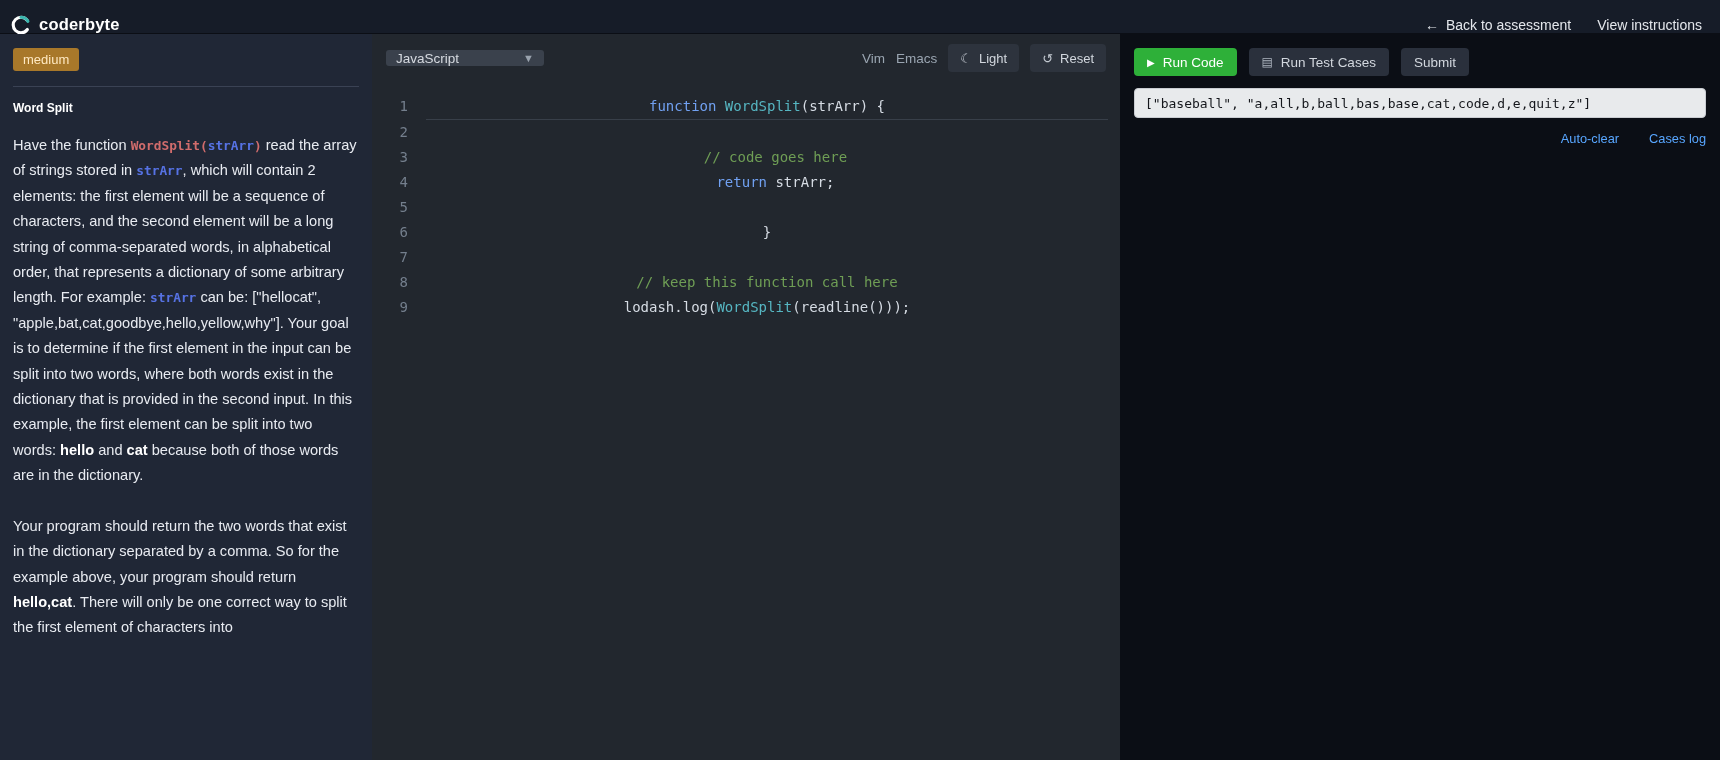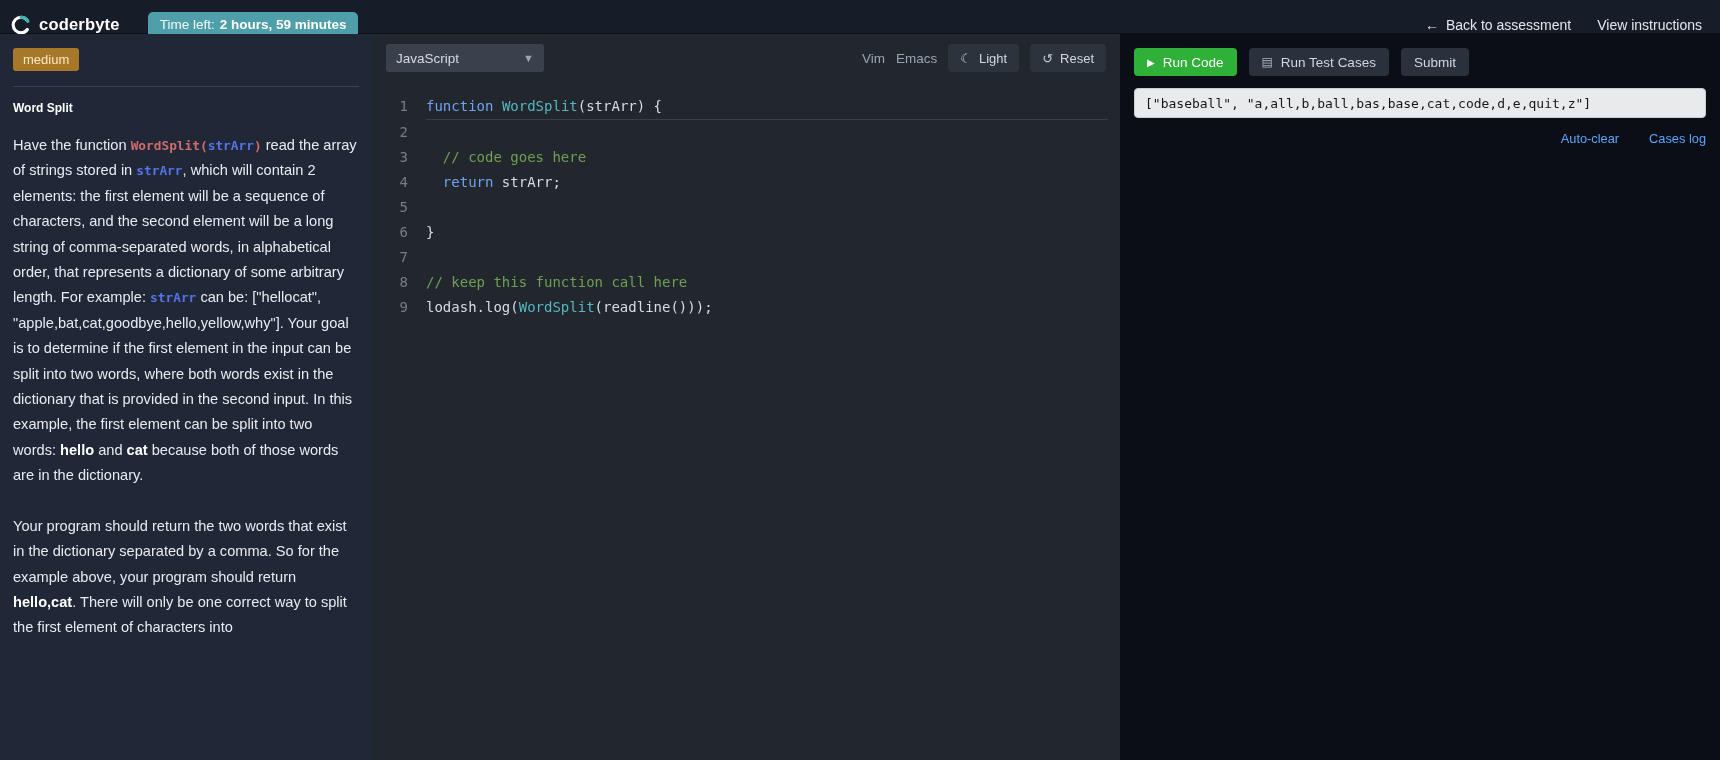--- a/index.html
+++ b/index.html
@@ -36,36 +36,36 @@
   .problem-title { color:#ffffff; font-size:12px; font-weight:bold; margin:4px 0 18px 0; }
   .problem-desc p { color:#e8ebf1; font-size:14.6px; line-height:25.4px; margin:0 0 25px 0; }
   .inline-code { font-family:"DejaVu Sans Mono", monospace; font-weight:bold; font-size:12.8px; }
   .code-red  { color:#d16c6c; }
   .code-blue { color:#5672e4; }
   .seg-bold { font-weight:bold; color:#ffffff; }
   
   .editor-panel { width:748px; flex:0 0 748px; background:#22272e; display:flex; flex-direction:column; }
   .editor-toolbar { height:48px; display:flex; align-items:center; padding:0 14px; }
   .lang-select {
-    width:158px; height:28px; background:#3a414c; border-radius:3px; cursor:pointer;
+    width:158px; height:16px; background:#3a414c; border-radius:3px; cursor:pointer;
     color:#d6dae0; font-size:13.5px; display:flex; align-items:center; justify-content:space-between; padding:0 10px;
   }
   .caret { color:#9aa3ae; font-size:11px; }
   .toolbar-right { margin-left:auto; display:flex; align-items:center; gap:11px; }
   .mode-label { color:#9aa5b1; font-size:13.5px; cursor:pointer; }
   .tb-btn {
     background:#2d333d; color:#d2d7de; border:none; border-radius:4px; height:28px;
     padding:0 12px; font-size:13px; display:flex; align-items:center; gap:7px; cursor:pointer;
     font-family:"Liberation Sans", sans-serif;
   }
   .tb-btn .icon { font-size:13px; color:#c3c9d1; }
   .code-area { flex:1; padding-top:12px; font-family:"DejaVu Sans Mono", monospace; font-size:14px; position:relative; }
   .code-line { display:flex; line-height:25px; }
   .ln { width:36px; text-align:right; color:#747f8d; flex-shrink:0; user-select:none; }
-  .lc { margin-left:18px; margin-right:12px; flex:1; color:#d6dce4; white-space:pre; }
+  .lc { margin-left:18px; margin-right:12px; flex:1; color:#d6dce4; white-space:pre;text-align:center; }
   .code-line:first-child .lc { border-bottom:1px solid #383f49; }
   .tk-kw { color:#71a1f2; }
   .tk-fn { color:#56b6c2; }
   .tk-cm { color:#6f9e55; }
   .tk-pl { color:#d6dce4; }
   
   .console-panel { width:600px; flex:0 0 600px; background:#0b0e15; padding:14px 14px 0 14px; }
   .console-toolbar { display:flex; gap:12px; }
   .btn { border:none; border-radius:4px; height:28px; padding:0 13px; font-size:13.5px;
          display:flex; align-items:center; gap:8px; cursor:pointer; font-family:"Liberation Sans", sans-serif; }
@@ -91,24 +91,20 @@
 
   <div class="header">
     <div class="logo">
       <span style="display:flex;">
         <svg width="22" height="22" viewBox="0 0 24 24">
           <circle cx="12" cy="12" r="8.5" fill="none" stroke="#ffffff" stroke-width="3.4" stroke-dasharray="43 10.4" stroke-dashoffset="-5.2" stroke-linecap="round"></circle>
           <path d="M12 3.5 A8.5 8.5 0 0 1 19.5 8" fill="none" stroke="#3ab5ad" stroke-width="3.4" stroke-linecap="round"></path>
         </svg>
       </span>
       <span class="logo-text">coderbyte</span>
-    </div>
-    <div class="time-badge">
-      <span>Time left:</span>
-      <b>2 hours, 59 minutes</b>
     </div>
     <div class="header-right">
       <a class="header-link">
         <span>←</span>
         <span>Back to assessment</span>
       </a>
       <a class="header-link">View instructions</a>
     </div>
   </div>
 

